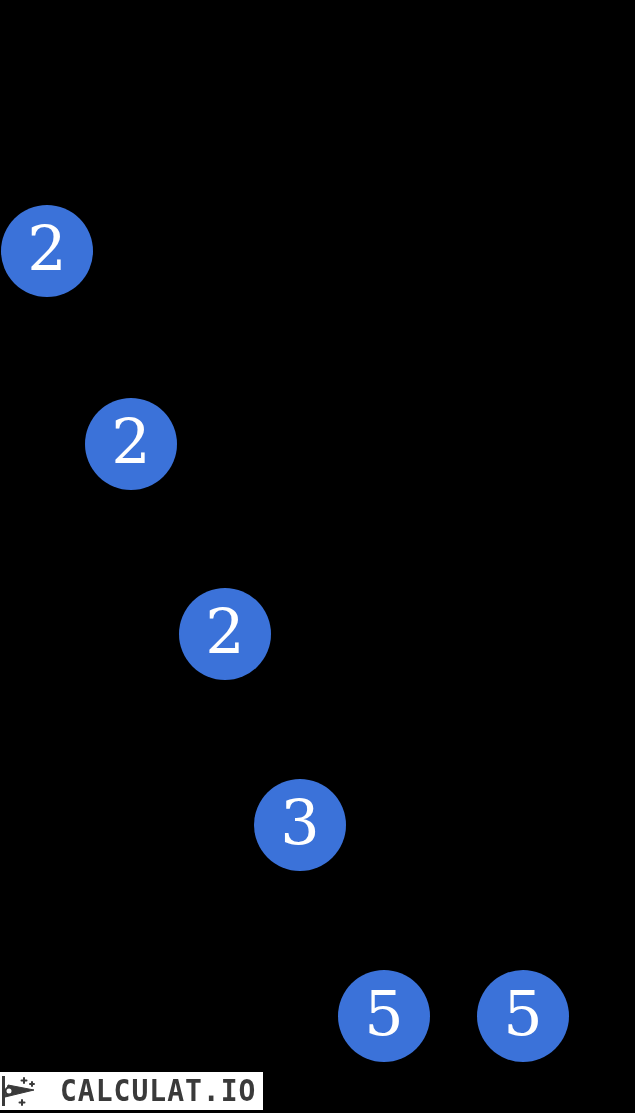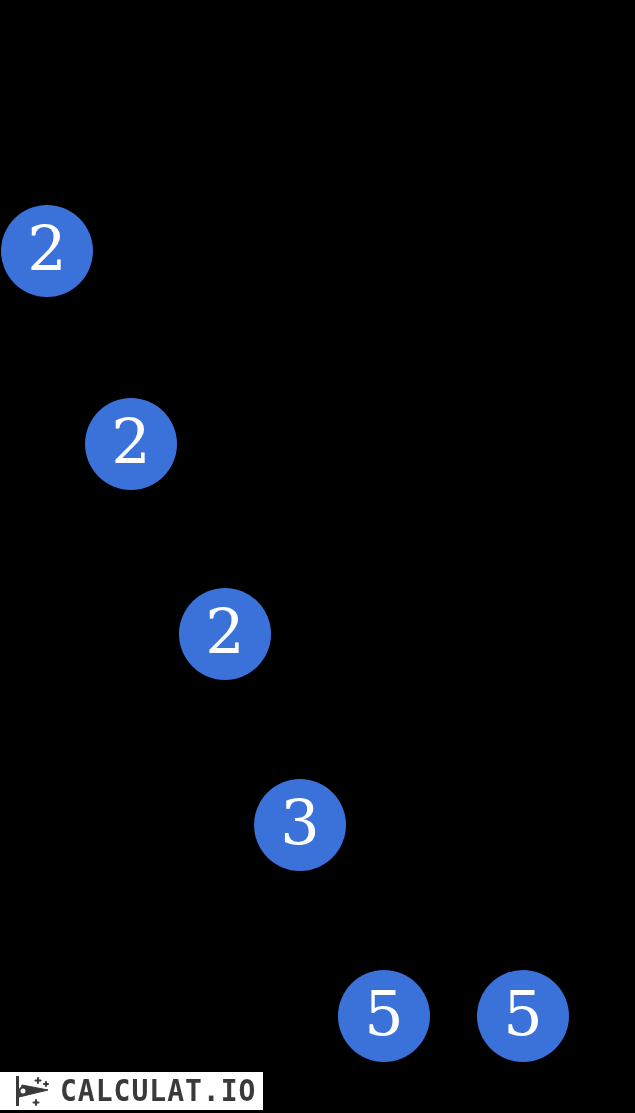--- a/index.html
+++ b/index.html
@@ -32,22 +32,22 @@
   }
   .watermark {
     position: absolute;
     left: 0;
     top: 1072px;
     width: 263px;
     height: 38px;
     background: var(--watermark-bg, #fff);
     display: flex;
     align-items: center;
-    gap: 6px;
-    padding-left: 14px;
+    gap: 20px;
+    padding-left: 0;
     box-sizing: border-box;
   }
   .watermark-icon {
     width: 40px;
     height: 34px;
     flex: 0 0 auto;
   }
   .watermark-text {
     font-family: "DejaVu Sans Mono", "Liberation Mono", monospace;
     font-weight: bold;

